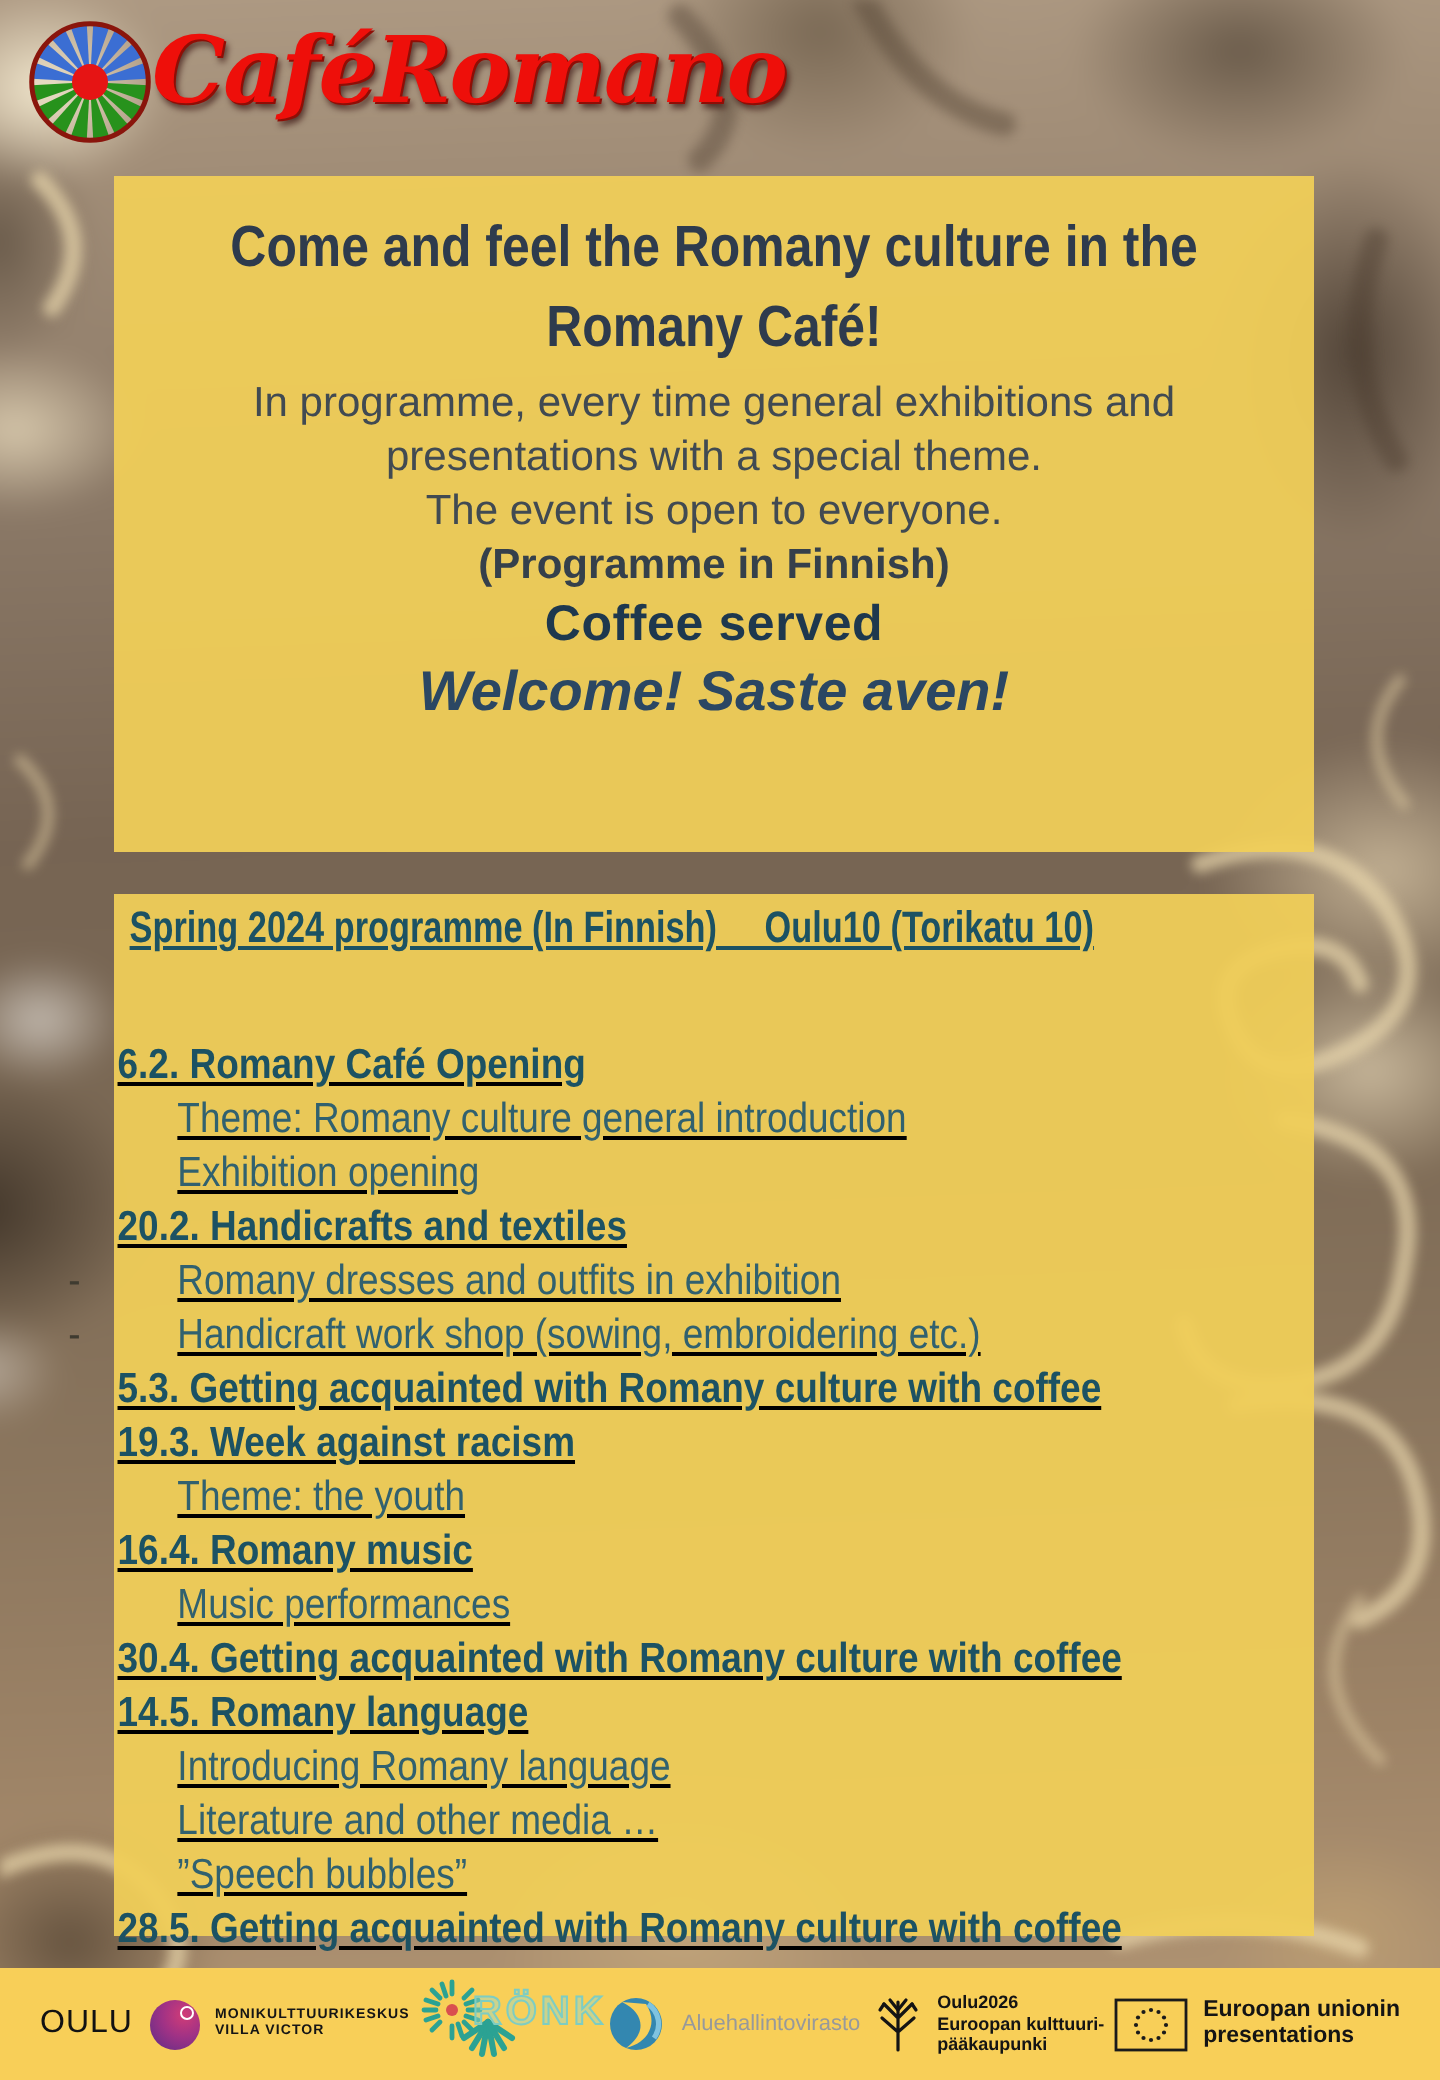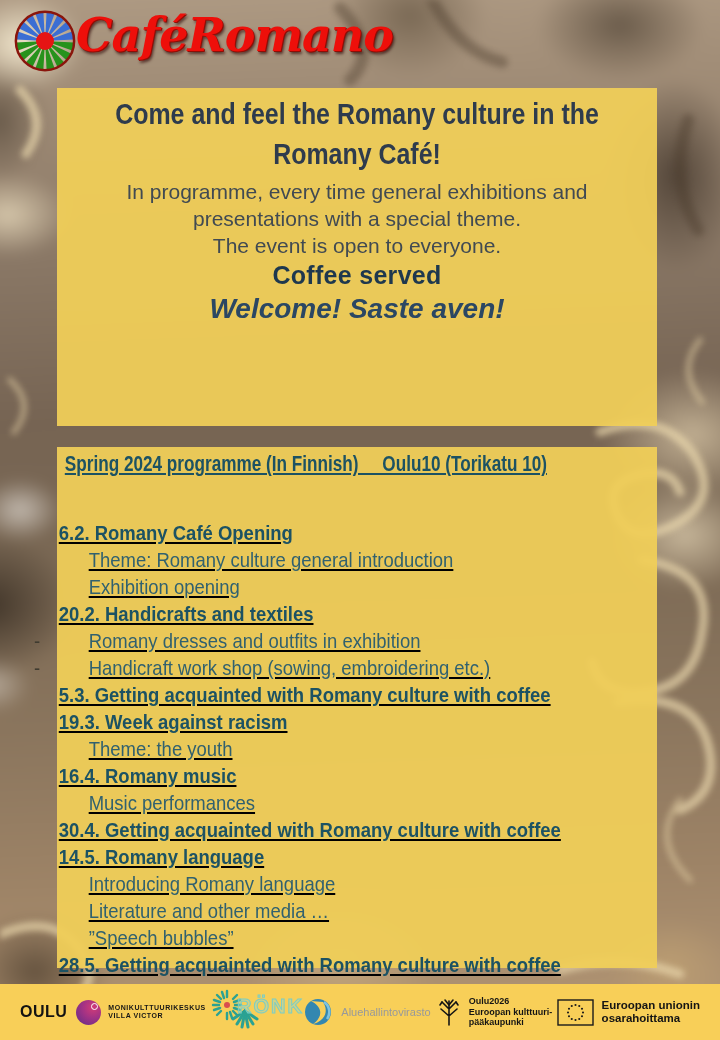--- a/index.html
+++ b/index.html
@@ -35,21 +35,21 @@
   .wheel { position:absolute; left:0; top:4px; width:62px; height:62px; }
   .brand-text {
     position:absolute; left:62px; top:2px; white-space:nowrap;
     font-family:"DejaVu Serif", serif; font-style:italic; font-weight:bold;
     font-size:46px; letter-spacing:-1px; color:#ee0f0a;
     text-shadow:1px 1px 0 #8f0e06, 2px 3px 3px rgba(45,5,5,.65);
   }
 
   
   .panel { position:absolute; left:57px; width:600px; background:rgba(240,206,88,.94); }
-  .intro-box { top:88px; height:338px; text-align:center; color:#414a52; padding-top:6px; }
+  .intro-box { top:88px; height:338px; text-align:center; color:#414a52; padding-top:16px; }
   .title-line { font-size:29px; line-height:40px; font-weight:700; color:#2e3b4d;
                 white-space:nowrap; transform:scaleX(.86); transform-origin:50% 50%; }
   .intro-body { margin-top:4px; }
   .intro-line { font-size:21px; line-height:27px; white-space:nowrap; color:#414a52; }
   .intro-note { font-size:21px; line-height:27px; font-weight:700; color:#35404b; }
   .intro-coffee { font-size:25px; line-height:32px; font-weight:700; color:#1e384e; letter-spacing:.3px; }
   .intro-welcome { font-size:28px; line-height:36px; font-weight:700; font-style:italic; color:#2b4763; }
 
   .programme-box { top:447px; height:521px; padding:2px 14px 0 0; }
   .prog-header {
@@ -63,21 +63,21 @@
   .prog-item.event  { font-weight:700; color:#1c5263; padding-left:2px; }
   .prog-item.detail { font-weight:400; color:#31616f; padding-left:36px; }
   .prog-item.detail-dash { font-weight:400; color:#31616f; padding-left:36px; }
   .prog-item .dash { position:absolute; left:-26px; top:0; color:#3f3b30; font-weight:400; }
 
   
   .footer { position:absolute; left:0; top:984px; width:720px; height:56px;
             background:#f8cf58; display:flex; align-items:center;
             justify-content:space-between; padding:0 20px; }
   .lg { display:flex; align-items:center; }
-  .oulu-word { font-size:16px; font-weight:700; letter-spacing:.5px; color:#121212; }
+  .oulu-word { font-size:16px; font-weight:400; letter-spacing:.5px; color:#121212; }
   .vv-circle { position:relative; width:25px; height:25px; border-radius:50%; margin:0 7px 0 9px;
                background:radial-gradient(circle at 68% 30%, #d13c77 0%, #a03285 45%, #5c2d87 100%); }
   .vv-ring { position:absolute; right:3px; top:3px; width:7px; height:7px; border:1.7px solid #fff;
              border-radius:50%; }
   .vv-text { font-size:7px; font-weight:700; letter-spacing:.55px; line-height:8.5px; color:#151515; }
 
   .ronk-wrap { position:relative; width:88px; height:46px; }
   .ronk-burst { position:absolute; left:0; top:-1px; }
   .ronk-fan { position:absolute; left:20px; top:18px; }
   .ronk-text { position:absolute; left:27px; top:6px; font-size:20px; font-weight:700;
@@ -147,20 +147,21 @@
 </div>
 
 <div class="panel intro-box">
   <div class="title-line">Come and feel the Romany culture in the</div>
   <div class="title-line">Romany Café!</div>
   <div class="intro-body">
     <div class="intro-line">In programme, every time general exhibitions and</div>
     <div class="intro-line">presentations with a special theme.</div>
     <div class="intro-line">The event is open to everyone.</div>
   </div>
+  <div class="intro-note">(Programme in Finnish)</div>
   <div class="intro-coffee">Coffee served</div>
   <div class="intro-welcome">Welcome! Saste aven!</div>
 </div>
 
 <div class="panel programme-box">
   <div class="prog-header">Spring 2024 programme (In Finnish)&nbsp;&nbsp;&nbsp;&nbsp;&nbsp;Oulu10 (Torikatu 10)</div>
   <div class="prog-list">
       <div class="prog-item event"><span>6.2. Romany Café Opening</span></div>
       <div class="prog-item detail"><span>Theme: Romany culture general introduction</span></div>
       <div class="prog-item detail"><span>Exhibition opening</span></div>
@@ -262,16 +263,16 @@
         <circle cx="18.5" cy="21" r="1.05"></circle>
           <circle cx="14.75" cy="20" r="1.05"></circle>
         <circle cx="12" cy="17.25" r="1.05"></circle>
           <circle cx="11" cy="13.5" r="1.05"></circle>
         <circle cx="12" cy="9.75" r="1.05"></circle>
           <circle cx="14.75" cy="7" r="1.05"></circle>
       </g>
     </svg>
     <span>
       <div class="eu-text">Euroopan unionin</div>
-      <div class="eu-text">osarahoittama</div>
+      <div class="eu-text">presentations</div>
     </span>
   </div>
 </div>
 
 </body></html>

